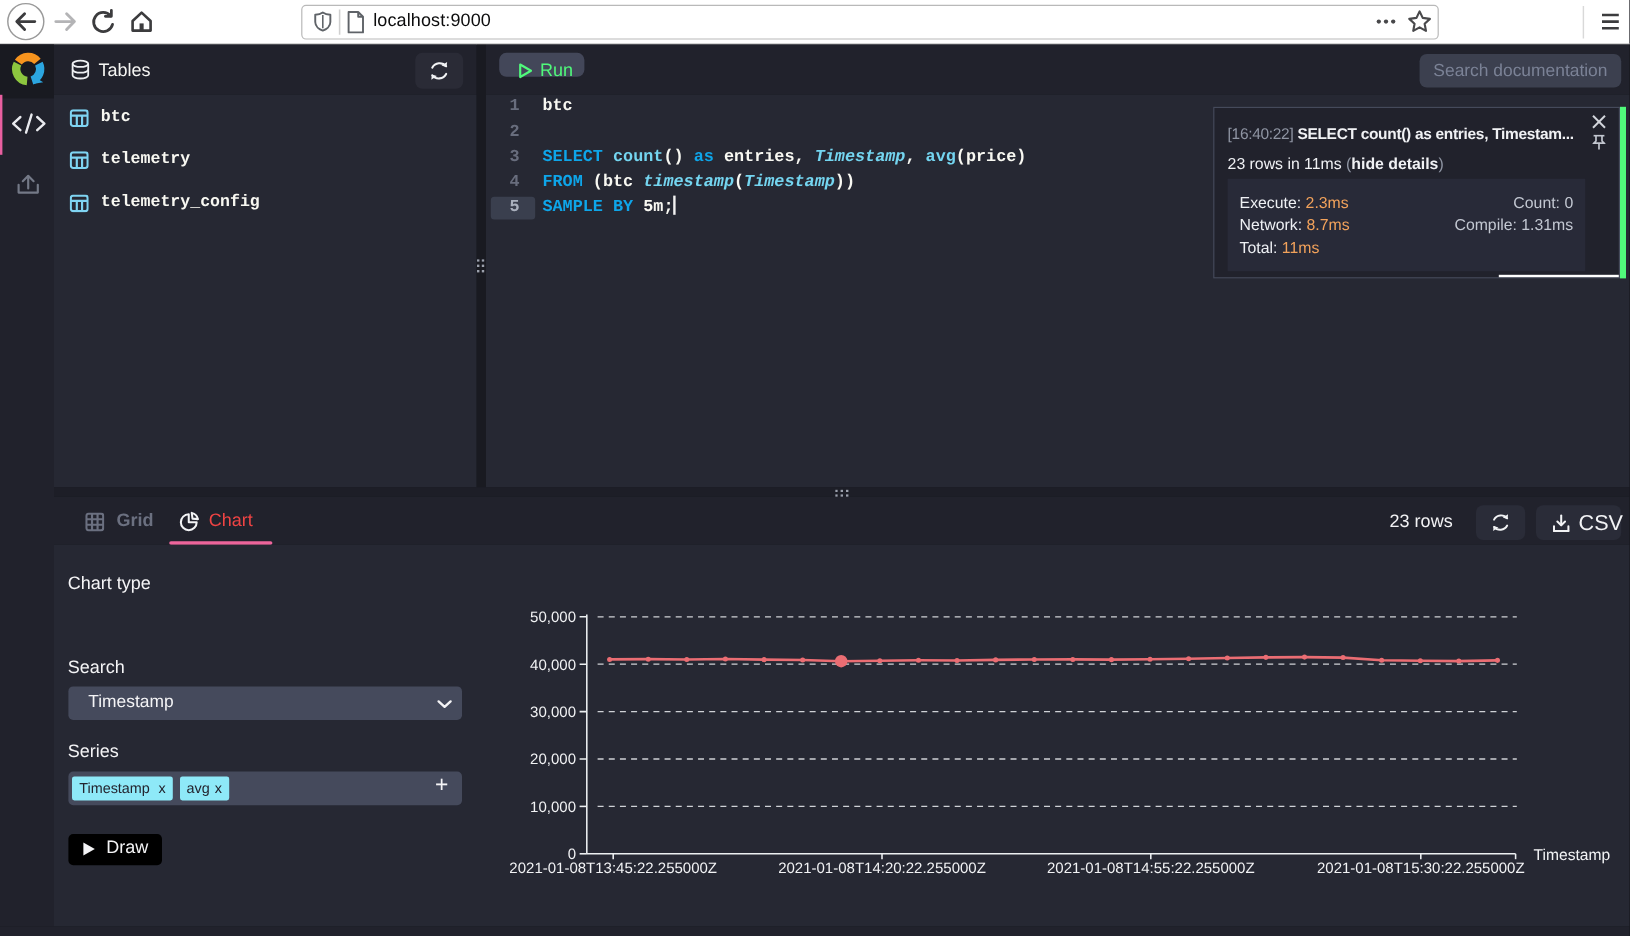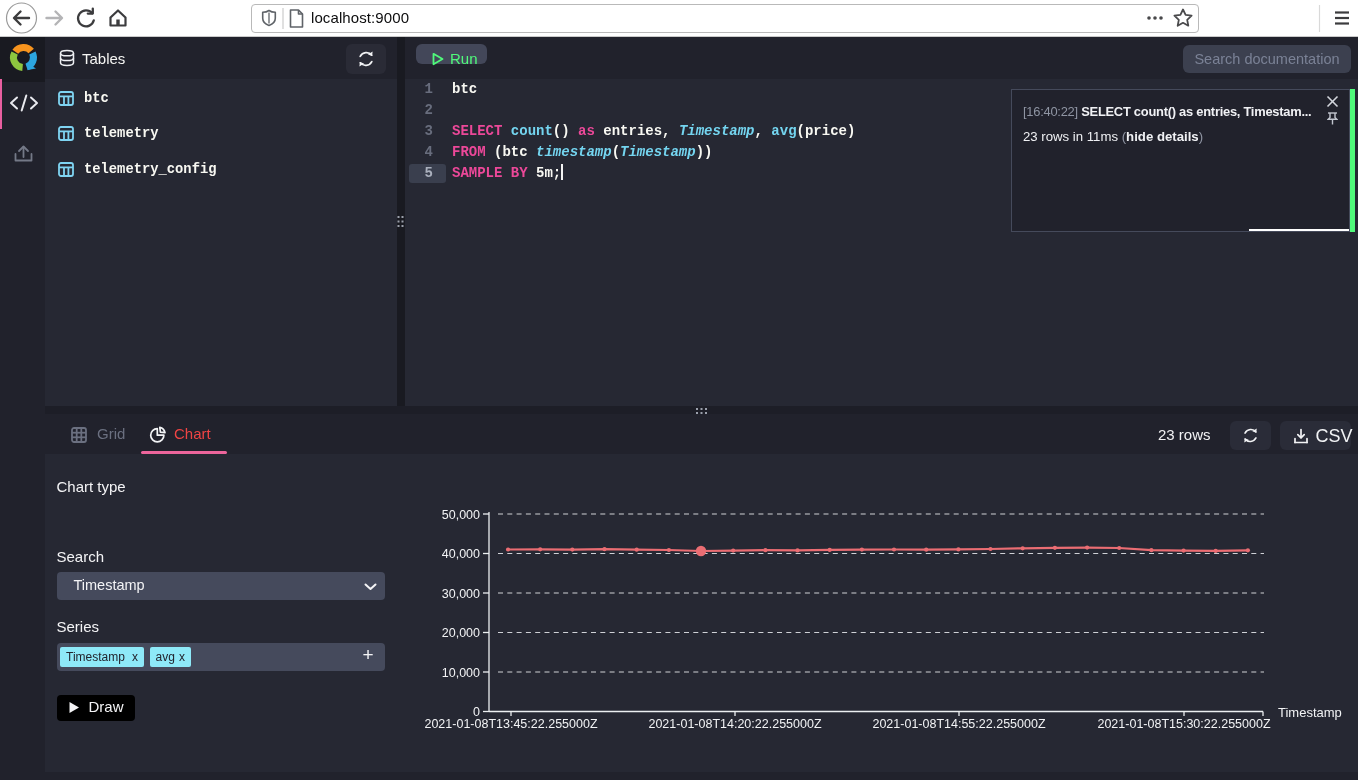--- a/index.html
+++ b/index.html
@@ -29,21 +29,21 @@
   #searchdoc { left:1183px; top:45px; width:168px; height:28px; background:#3c404f; border-radius:6px;
                color:#7b8296; font-size:14.5px; line-height:28px; text-align:center; }
   #editor { left:405px; top:79px; width:953px; height:327px; background:#262833; }
 
   #divider { left:45px; top:406px; width:1313px; height:8px; background:#1d1e27; }
   #tabbar  { left:45px; top:414px; width:1313px; height:40px; background:#21222c; }
   #content { left:45px; top:454px; width:1313px; height:318px; background:#262833; }
   #bottomstrip { left:0; top:772px; width:1358px; height:8px; background:#21222c; }
 
   .white { color:#f5f5f3; }
-  .kw  { color:#ec4899; }
+  .kw  { color:#0ea5e9; }
   .cy  { color:#74d5f0; }
   .cyi { color:#74d5f0; font-style:italic; }
   .cursor { display:inline-block; width:1.5px; height:16px; background:#f2f2f2; vertical-align:-3px; }
   pre.mono { font-family:"Liberation Mono", monospace; }
   .sel { width:328px; height:28px; background:#454a5c; border-radius:4px; }
   .tag { height:20px; background:#8ee9f8; border-radius:2px; color:#23242e; font-size:12px;
          line-height:20px; padding:0 6px; white-space:nowrap; display:flex; justify-content:space-between; }
   .tag i { font-style:normal; }
 </style>
 </head>
@@ -218,20 +218,27 @@
 <span class="kw">SAMPLE</span> <span class="kw">BY</span> 5m;<span class="cursor"></span></pre>
 </div>
 
 <div class="abs" id="notif" style="left:1011px;top:89px;width:339px;height:143px;background:#21222c;border:1px solid #454a5b;">
   <div class="abs" style="left:11px;top:14px;font-size:12.9px;letter-spacing:-0.25px;color:#f0f1f4;white-space:nowrap;">
     <span style="color:#8f95a3;">[16:40:22]</span> <b>SELECT count() as entries, Timestam...</b>
   </div>
   <div class="abs" style="left:11px;top:38.5px;font-size:13.2px;color:#f0f1f4;white-space:nowrap;">
     23 rows in 11ms <span style="color:#8f95a3;">(</span><b>hide details</b><span style="color:#8f95a3;">)</span>
   </div>
+  <div class="abs" style="left:11px;top:58.5px;width:298px;height:77px;background:#282a38;font-size:13.2px;">
+    <div class="abs" style="left:10px;top:12px;color:#eef0f4;">Execute: <span style="color:#f2a25b;">2.3ms</span></div>
+    <div class="abs" style="right:10px;top:12px;color:#c3c8d2;">Count: 0</div>
+    <div class="abs" style="left:10px;top:31px;color:#eef0f4;">Network: <span style="color:#f2a25b;">8.7ms</span></div>
+    <div class="abs" style="right:10px;top:31px;color:#c3c8d2;">Compile: 1.31ms</div>
+    <div class="abs" style="left:10px;top:50px;color:#eef0f4;">Total: <span style="color:#f2a25b;">11ms</span></div>
+  </div>
 
   <svg class="abs" style="right:10px;top:5px" width="13" height="13" viewBox="0 0 13 13">
     <g stroke="#d3d6dc" stroke-width="1.6">
         <line x1="1.5" y1="1.5" x2="11.5" y2="11.5"></line>
         <line x1="11.5" y1="1.5" x2="1.5" y2="11.5"></line>
       </g>
   </svg>
 
   <svg class="abs" style="right:11px;top:22px" width="11" height="13" viewBox="0 0 11 13">
     <g stroke="#c2c6cf" stroke-width="1.4" fill="none">
@@ -262,21 +269,21 @@
 
   <svg class="abs" style="left:25.5px;top:12.5px" width="16" height="16" viewBox="0 0 16 16">
     <g stroke="#6b7080" stroke-width="1.8" fill="none">
       <rect x="1" y="1" width="14" height="14" rx="2"></rect>
       <line x1="5.7" y1="1" x2="5.7" y2="15"></line>
         <line x1="10.3" y1="1" x2="10.3" y2="15"></line>
       <line x1="1" y1="5.7" x2="15" y2="5.7"></line>
         <line x1="1" y1="10.3" x2="15" y2="10.3"></line>
     </g>
   </svg>
-  <div class="abs" style="left:52px;top:11px;font-size:15px;font-weight:400;color:#6b7080;">Grid</div>
+  <div class="abs" style="left:52px;top:11px;font-size:15px;font-weight:700;color:#6b7080;">Grid</div>
 
   <svg class="abs" style="left:104px;top:12px" width="18" height="18" viewBox="0 0 18 18">
     <g stroke="#f3f4f6" stroke-width="1.7" fill="none" stroke-linecap="round">
       <path d="M8.3 2.6 A6.6 6.6 0 1 0 14.9 9.2 L8.3 9.2 Z" stroke-linejoin="round"></path>
       <path d="M10.8 1.4 A6.9 6.9 0 0 1 16 6.6 L11.4 6.2 Z" stroke-linejoin="round"></path>
     </g>
   </svg>
   <div class="abs" style="left:129px;top:11px;font-size:15px;font-weight:500;color:#ef4444;">Chart</div>
   <div class="abs" style="left:96px;top:37px;width:86px;height:3px;background:#ed659c;border-radius:2px;"></div>
 

